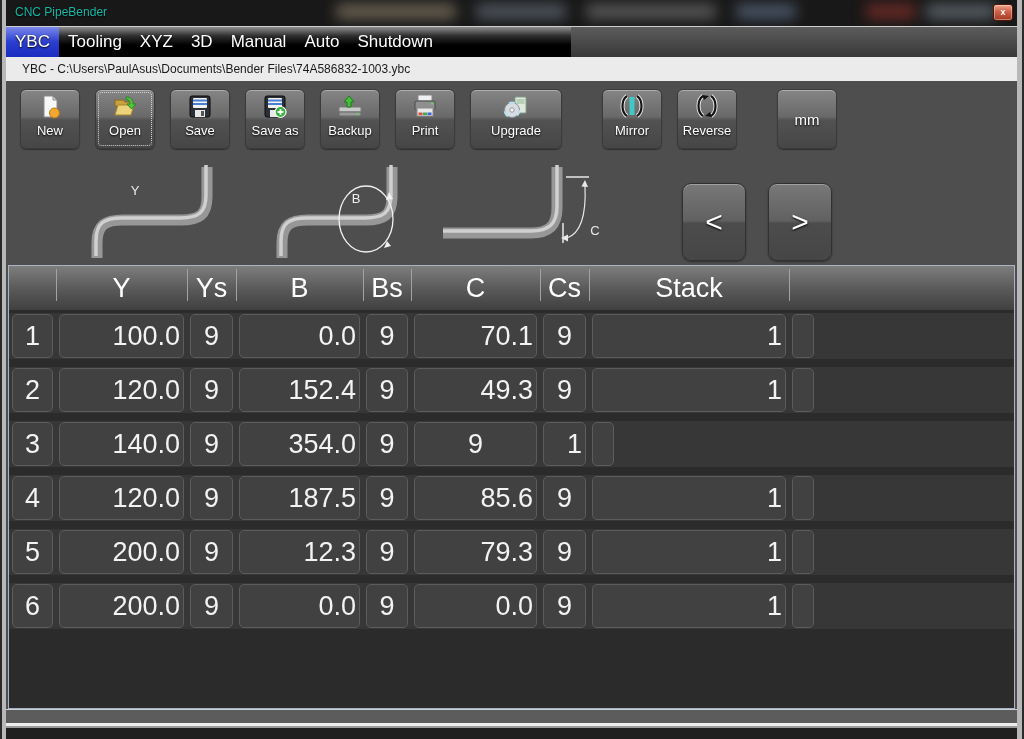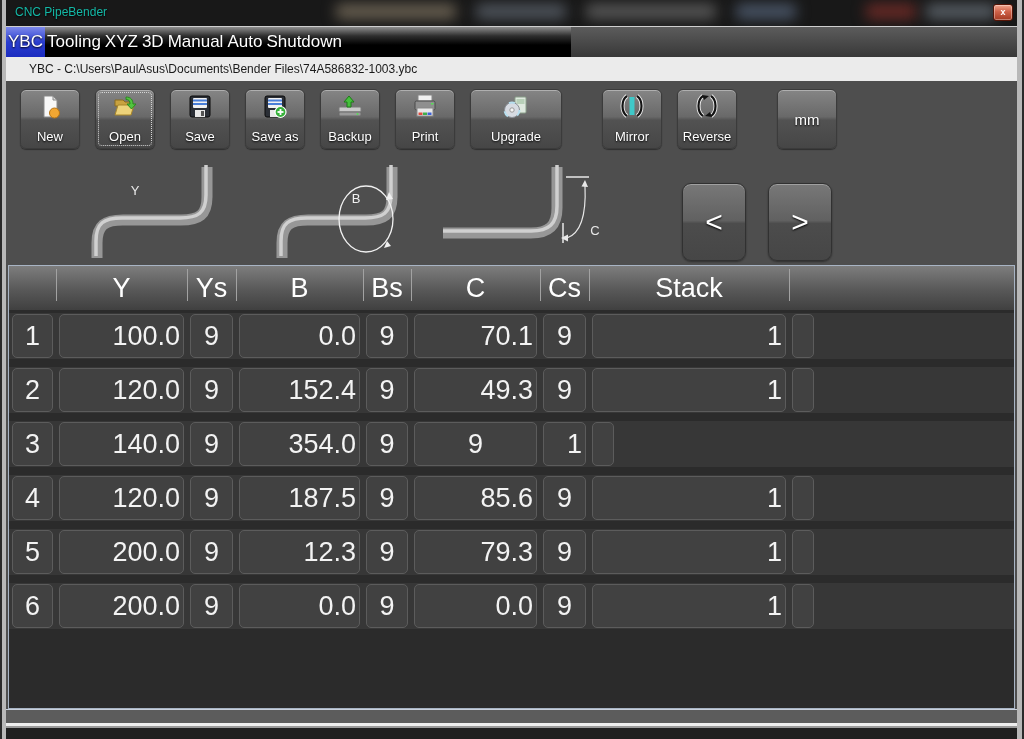--- a/index.html
+++ b/index.html
@@ -20,34 +20,34 @@
   .b6{left:920px;width:70px;background:#585f66;}
   .title-text{position:absolute;left:9px;top:5px;color:#14b8a6;font-size:12px;z-index:2;text-shadow:0 1px 2px #000;}
   .close-btn{position:absolute;right:4px;top:4px;width:18px;height:15px;border-radius:3px;z-index:2;
     background:linear-gradient(#f0a68e,#cf6148 45%,#a33a22);border:1px solid #561507;color:#fff;
     font-size:9px;font-weight:bold;text-align:center;line-height:14px;box-shadow:inset 0 0 0 1px rgba(255,255,255,.35);cursor:pointer;}
 
   
   .menubar{height:30px;background:linear-gradient(#5c5c5c,#383838);display:flex;flex:none;}
   .menustrip{display:flex;align-items:stretch;width:565px;flex:none;
     background:linear-gradient(180deg,#8d8d8d 0%,#2e2e2e 30%,#000 60%,#000 100%);}
-  .menu-item{color:#fff;font-size:17px;padding:0 2px;display:flex;align-items:center;cursor:pointer;white-space:nowrap;text-shadow:0 1px 2px #000;}
+  .menu-item{color:#fff;font-size:17px;padding:0 9px;display:flex;align-items:center;cursor:pointer;white-space:nowrap;text-shadow:0 1px 2px #000;}
   .menu-item.active{background:linear-gradient(#7c88ea,var(--menu_active,#2a3ed0) 50%,#1b2cc0);}
 
   
-  .pathbar{height:24px;background:#ebebeb;color:#1a1a1a;font-size:12px;display:flex;align-items:center;padding-left:23px;flex:none;}
+  .pathbar{height:24px;background:#ebebeb;color:#1a1a1a;font-size:12px;display:flex;align-items:center;padding-left:16px;flex:none;}
 
   
   .content{flex:1;display:flex;flex-direction:column;background:#4e4e4e;padding:0 2px;min-height:0;}
 
   .toolbar{display:flex;margin:8px 0 0 12px;gap:15px;height:60px;flex:none;align-items:stretch;}
   .tbtn{width:60px;border-radius:6px;border:1px solid #3b3b3b;box-sizing:border-box;position:relative;cursor:pointer;
     background:linear-gradient(180deg,#858585,#696969 46%,#525252 52%,#464646);
     box-shadow:inset 0 1px 0 rgba(255,255,255,.35),0 1px 1px rgba(0,0,0,.4);
-    display:flex;flex-direction:column;align-items:center;justify-content:flex-end;padding-bottom:4px;}
+    display:flex;flex-direction:column;align-items:center;justify-content:flex-end;padding-bottom:10px;}
   .tbtn .icon{position:absolute;top:4px;left:50%;transform:translateX(-50%);}
   .tbtn .lbl{color:#fff;font-size:13px;text-shadow:0 1px 2px #000;white-space:nowrap;}
   .tbtn.focused::after{content:"";position:absolute;inset:2px;border:1px dotted #d5d5d5;border-radius:4px;}
   .tbtn.wide{width:92px;}
   .tbtn.unit{justify-content:center;padding-bottom:0;}
   .tbtn.unit .lbl{font-size:15px;}
   .tspacer{width:10px;flex:none;}
 
   .diagrams{display:flex;margin:14px 0 0 55px;align-items:flex-start;flex:none;height:100px;}
   .pipe{flex:none;}

